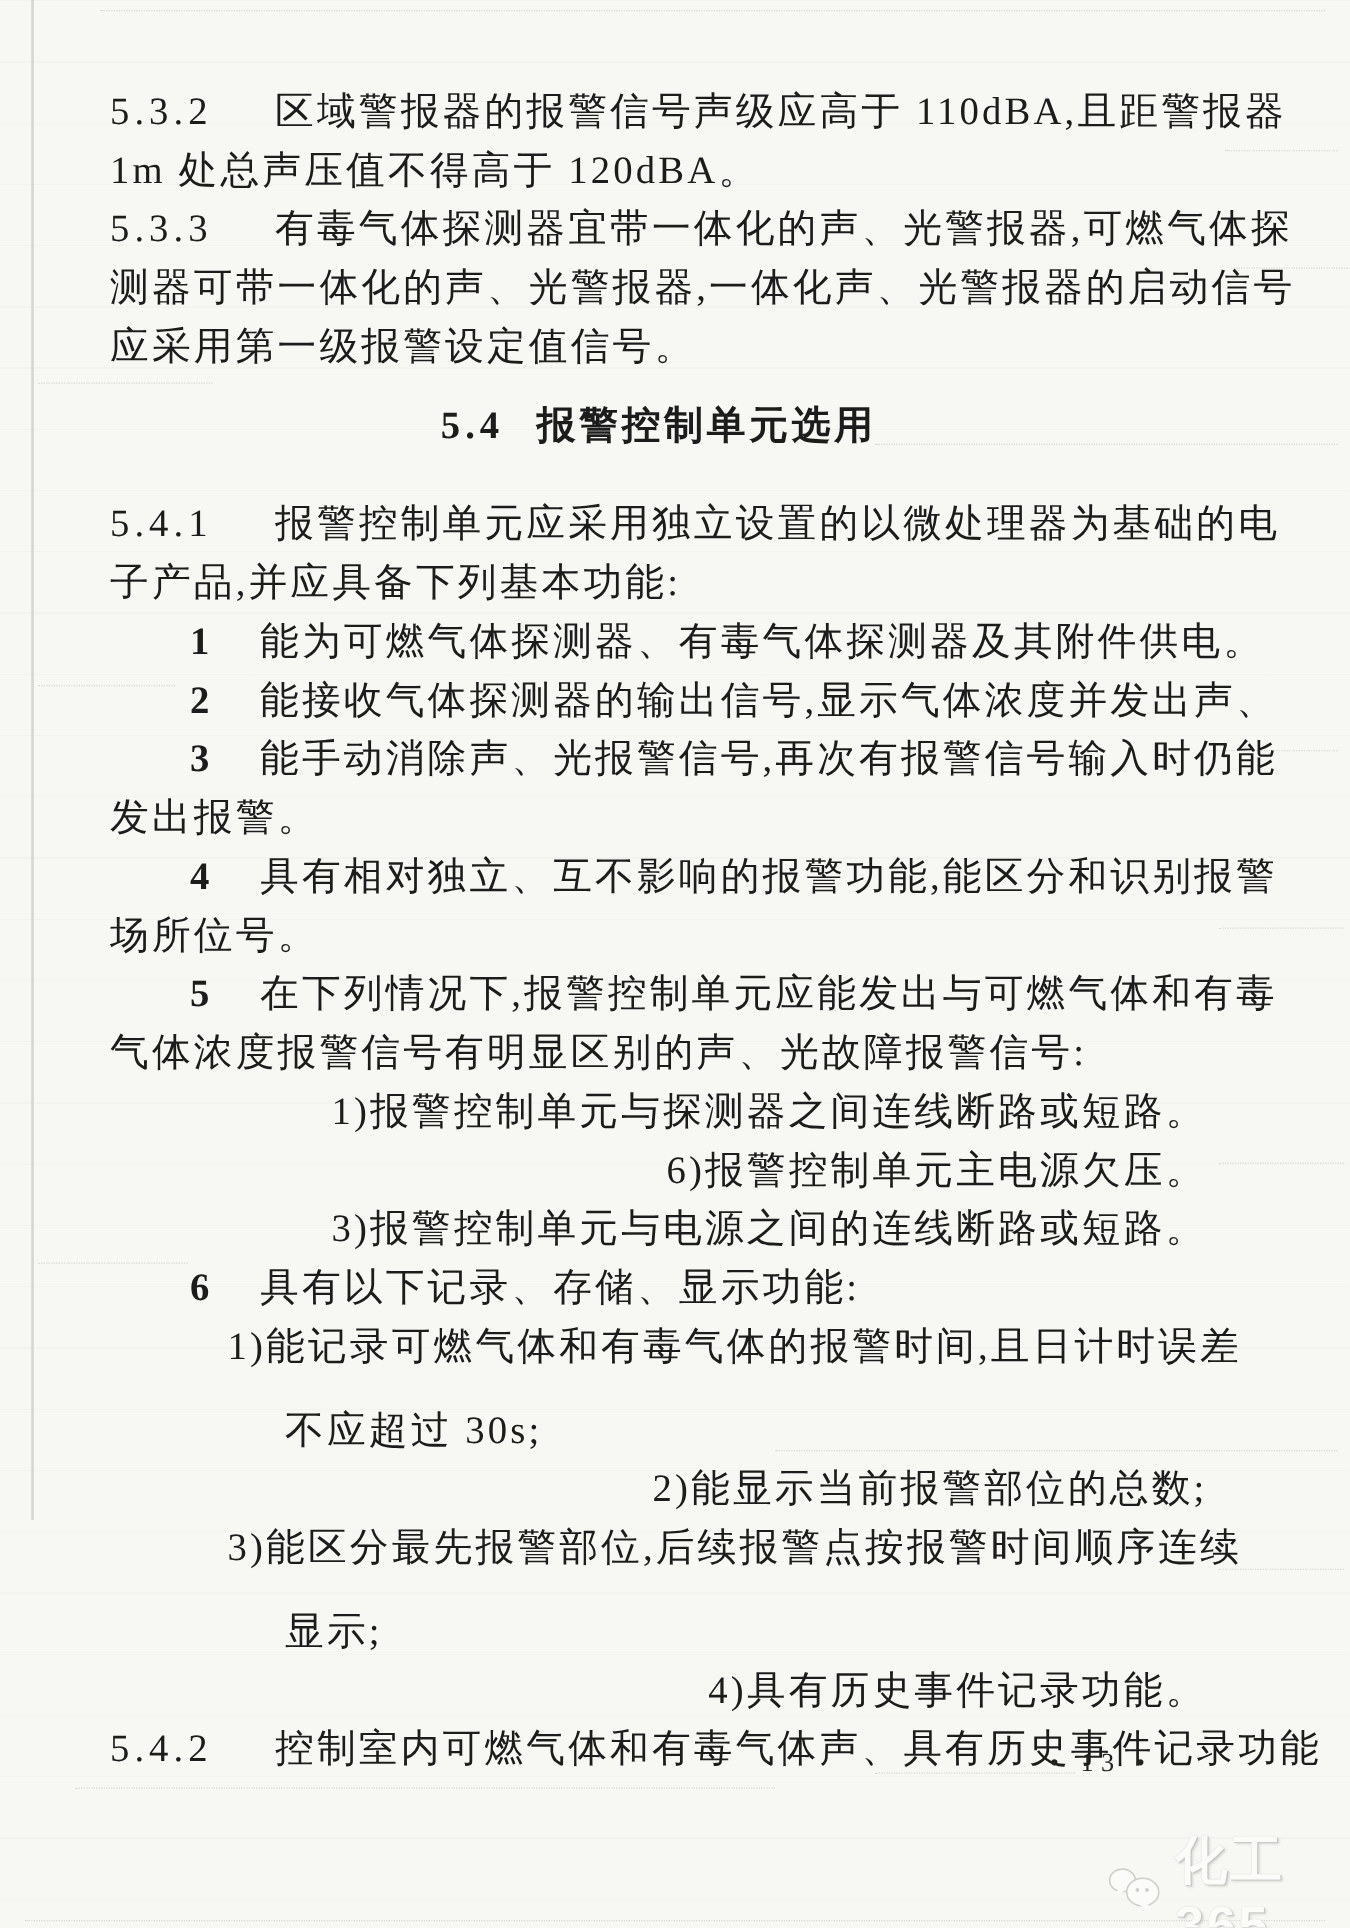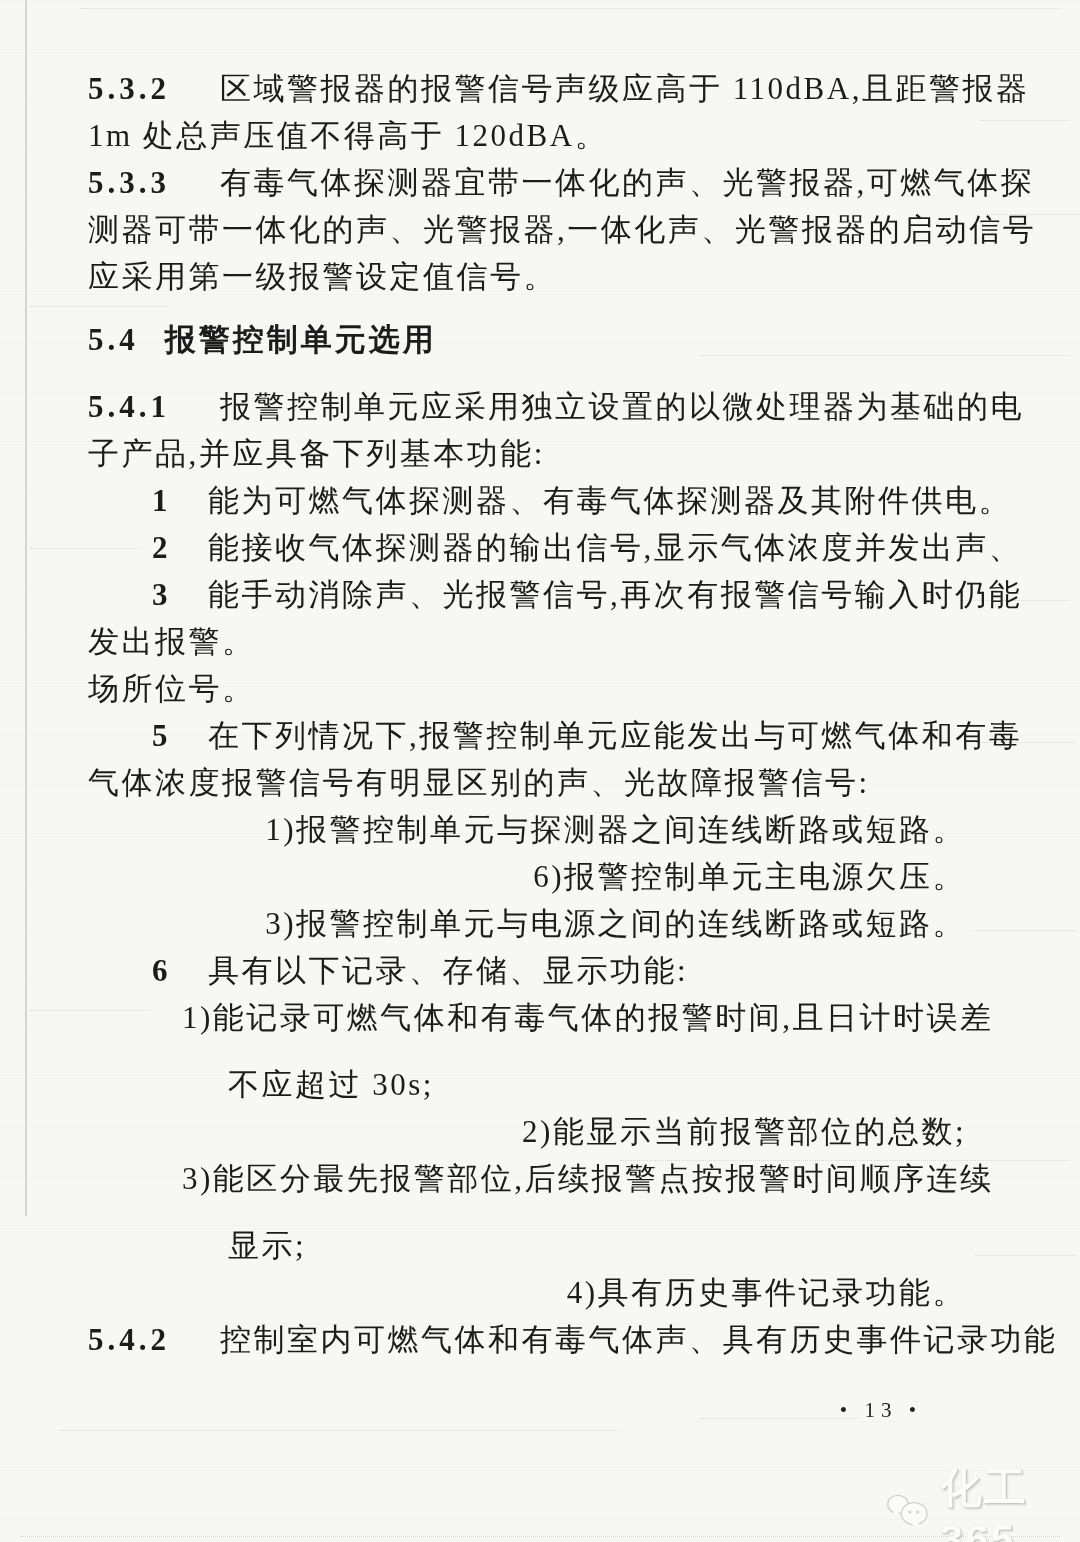--- a/index.html
+++ b/index.html
@@ -28,30 +28,30 @@
     background:#cfcfcb;opacity:.85;
   }
   .content{
     position:absolute;left:88px;top:65px;width:878px;
     font-size:31px;line-height:47px;
     letter-spacing:2.5px;
     white-space:nowrap;
   }
   .line{height:47px;}
   .secnum{
-    font-weight:bold;letter-spacing:4px;margin-right:50px;
+    font-weight:normal;letter-spacing:4px;margin-right:50px;
     font-family:"Liberation Serif","DejaVu Serif",serif;
   }
   .l-item{padding-left:64px;}
   .itemnum{font-weight:bold;margin-right:38px;}
   .l-sub{padding-left:94px;text-align:right;}
   .l-subc{padding-left:140px;margin-top:20px;}
   .heading{
-    text-align:left;font-weight:bold;
-    margin-top:16px;margin-bottom:20px;
+    text-align:center;font-weight:bold;
+    margin-top:16px;margin-bottom:32px;
     letter-spacing:3px;
   }
   .heading .hnum{margin-right:26px;letter-spacing:4px;}
   .page-number{
     position:absolute;top:1398px;right:158px;
     font-size:21px;letter-spacing:6px;color:#222;
     font-family:"Liberation Serif","DejaVu Serif",serif;
   }
   .watermark{
     position:absolute;top:1460px;left:886px;
@@ -97,20 +97,21 @@
 
   <div class="line heading"><span class="hnum">5.4</span><span>报警控制单元选用</span></div>
 
   <div class="line"><span class="secnum">5.4.1</span><span>报警控制单元应采用独立设置的以微处理器为基础的电</span></div>
   <div class="line"><span>子产品,并应具备下列基本功能:</span></div>
 
   <div class="line l-item"><span class="itemnum">1</span><span>能为可燃气体探测器、有毒气体探测器及其附件供电。</span></div>
   <div class="line l-item"><span class="itemnum">2</span><span>能接收气体探测器的输出信号,显示气体浓度并发出声、</span></div>
   <div class="line l-item"><span class="itemnum">3</span><span>能手动消除声、光报警信号,再次有报警信号输入时仍能</span></div>
   <div class="line"><span>发出报警。</span></div>
+  <div class="line l-item"><span class="itemnum">4</span><span>具有相对独立、互不影响的报警功能,能区分和识别报警</span></div>
   <div class="line"><span>场所位号。</span></div>
   <div class="line l-item"><span class="itemnum">5</span><span>在下列情况下,报警控制单元应能发出与可燃气体和有毒</span></div>
   <div class="line"><span>气体浓度报警信号有明显区别的声、光故障报警信号:</span></div>
 
   <div class="line l-sub"><span>1)报警控制单元与探测器之间连线断路或短路。</span></div>
   <div class="line l-sub"><span>6)报警控制单元主电源欠压。</span></div>
   <div class="line l-sub"><span>3)报警控制单元与电源之间的连线断路或短路。</span></div>
 
   <div class="line l-item"><span class="itemnum">6</span><span>具有以下记录、存储、显示功能:</span></div>
 

